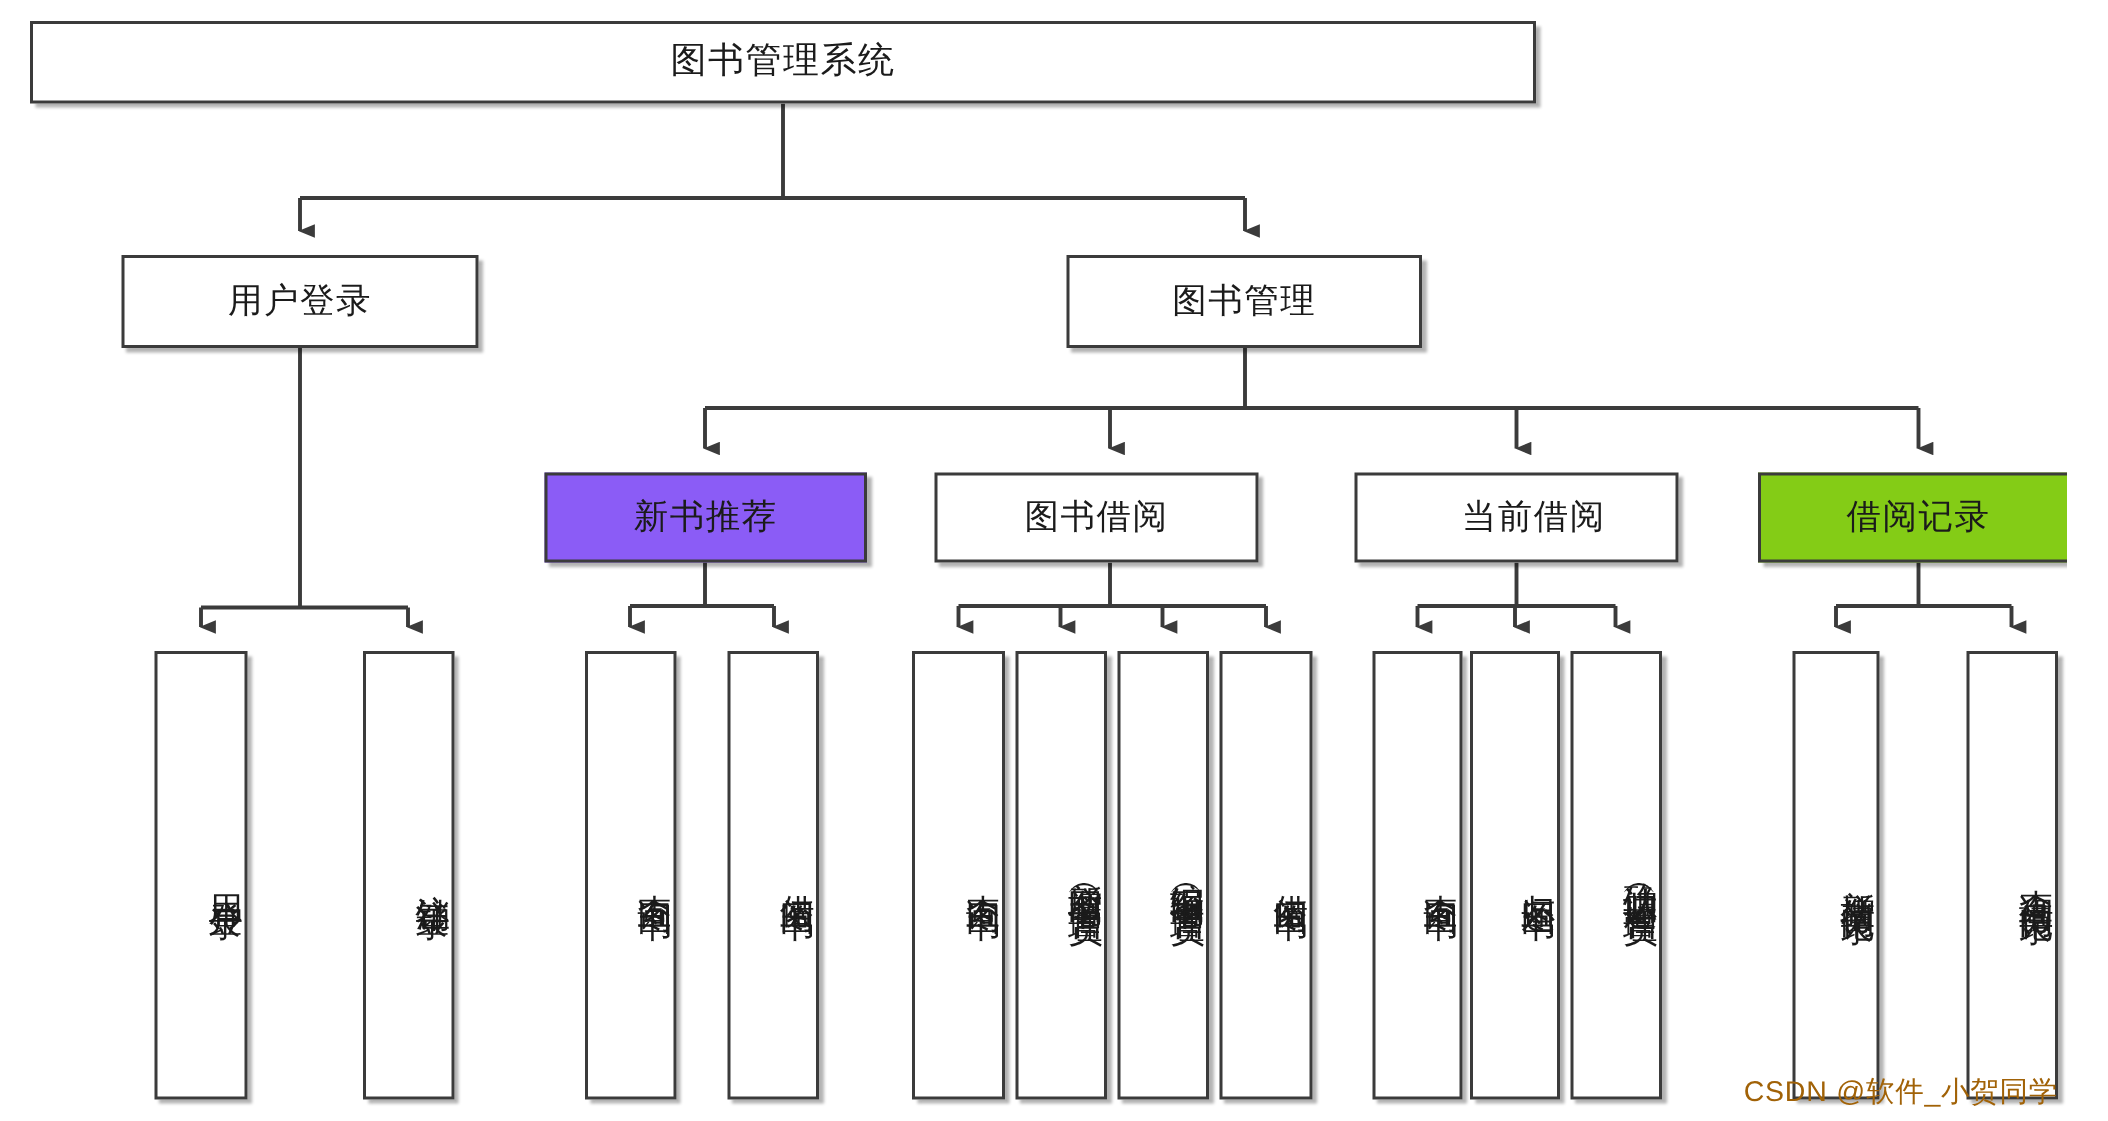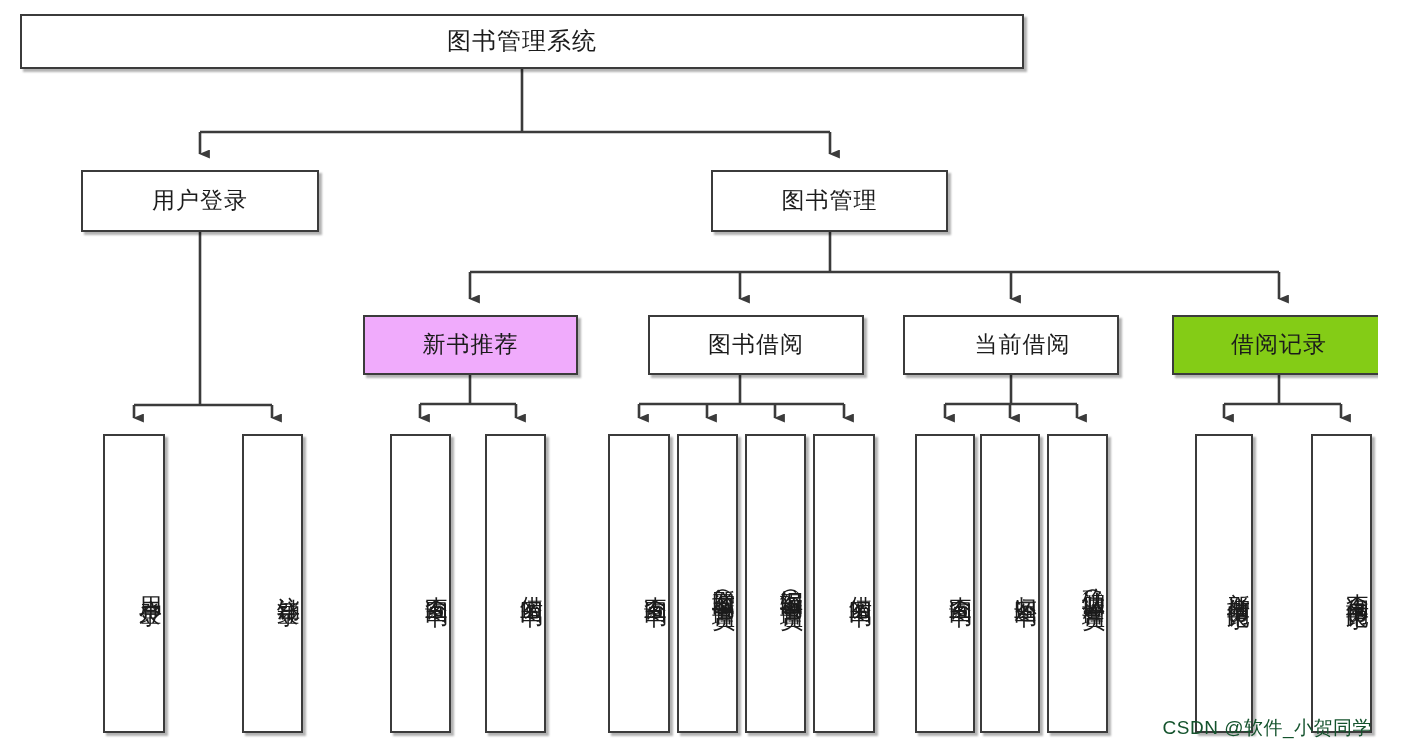--- a/index.html
+++ b/index.html
@@ -118,33 +118,33 @@
       <path d="M 1224 404 L 1224 418" marker-end="url(#arrow)"></path>
       <path d="M 1341 404 L 1341 418" marker-end="url(#arrow)"></path>
     </g>
   </svg>
 
   <div class="node horizontal root" style="left: 20px; top: 14px; width: 1004px; height: 55px; border-color: rgb(59, 59, 59); background: rgb(255, 255, 255); color: rgb(27, 27, 27);">图书管理系统</div>
 
   <div class="node horizontal" style="left: 81px; top: 170px; width: 238px; height: 62px; border-color: rgb(59, 59, 59); background: rgb(255, 255, 255); color: rgb(27, 27, 27);">用户登录</div>
   <div class="node horizontal" style="left: 711px; top: 170px; width: 237px; height: 62px; border-color: rgb(59, 59, 59); background: rgb(255, 255, 255); color: rgb(27, 27, 27); text-align: center;">图书管理</div>
 
-  <div class="node horizontal" style="left: 363px; top: 315px; width: 215px; height: 60px; border-color: rgb(59, 59, 59); background: #f0abfc; color: rgb(27, 27, 27);">新书推荐</div>
-  <div class="node horizontal" style="left: 648px; top: 315px; width: 216px; height: 60px; border-color: rgb(59, 59, 59); background: rgb(255, 255, 255); color: rgb(27, 27, 27);">图书借阅</div>
+  <div class="node horizontal" style="left: 363px; top: 315px; width: 215px; height: 60px; border-color: rgb(59, 59, 59); background: #8b5cf6; color: rgb(27, 27, 27);">新书推荐</div>
+  <div class="node horizontal" style="left: 623px; top: 315px; width: 216px; height: 60px; border-color: rgb(59, 59, 59); background: rgb(255, 255, 255); color: rgb(27, 27, 27);">图书借阅</div>
   <div class="node horizontal" style="left: 903px; top: 315px; width: 216px; height: 60px; border-color: rgb(59, 59, 59); background: rgb(255, 255, 255); color: rgb(27, 27, 27); padding-left: 23px;">当前借阅</div>
   <div class="node horizontal" style="left: 1172px; top: 315px; width: 214px; height: 60px; border-color: rgb(59, 59, 59); background: #84cc16; color: rgb(27, 27, 27);">借阅记录</div>
 
   <div class="node vertical" style="left: 103px; top: 434px; width: 62px; height: 299px; border-color: rgb(59, 59, 59); background: rgb(255, 255, 255); color: rgb(27, 27, 27);">用户登录</div>
   <div class="node vertical" style="left: 242px; top: 434px; width: 61px; height: 299px; border-color: rgb(59, 59, 59); background: rgb(255, 255, 255); color: rgb(27, 27, 27);">注销登录</div>
   <div class="node vertical" style="left: 390px; top: 434px; width: 61px; height: 299px; border-color: rgb(59, 59, 59); background: rgb(255, 255, 255); color: rgb(27, 27, 27);">查询图书</div>
   <div class="node vertical" style="left: 485px; top: 434px; width: 61px; height: 299px; border-color: rgb(59, 59, 59); background: rgb(255, 255, 255); color: rgb(27, 27, 27);">借阅图书</div>
   <div class="node vertical" style="left: 608px; top: 434px; width: 62px; height: 299px; border-color: rgb(59, 59, 59); background: rgb(255, 255, 255); color: rgb(27, 27, 27);">查询图书</div>
   <div class="node vertical" style="left: 677px; top: 434px; width: 61px; height: 299px; border-color: rgb(59, 59, 59); background: rgb(255, 255, 255); color: rgb(27, 27, 27);">新增图书（管理员）</div>
   <div class="node vertical" style="left: 745px; top: 434px; width: 61px; height: 299px; border-color: rgb(59, 59, 59); background: rgb(255, 255, 255); color: rgb(27, 27, 27);">编辑图书（管理员）</div>
   <div class="node vertical" style="left: 813px; top: 434px; width: 62px; height: 299px; border-color: rgb(59, 59, 59); background: rgb(255, 255, 255); color: rgb(27, 27, 27);">借阅图书</div>
   <div class="node vertical" style="left: 915px; top: 434px; width: 60px; height: 299px; border-color: rgb(59, 59, 59); background: rgb(255, 255, 255); color: rgb(27, 27, 27);">查询图书</div>
   <div class="node vertical" style="left: 980px; top: 434px; width: 60px; height: 299px; border-color: rgb(59, 59, 59); background: rgb(255, 255, 255); color: rgb(27, 27, 27);">归还图书</div>
   <div class="node vertical" style="left: 1047px; top: 434px; width: 61px; height: 299px; border-color: rgb(59, 59, 59); background: rgb(255, 255, 255); color: rgb(27, 27, 27);">确认归还（管理员）</div>
   <div class="node vertical" style="left: 1195px; top: 434px; width: 58px; height: 299px; border-color: rgb(59, 59, 59); background: rgb(255, 255, 255); color: rgb(27, 27, 27);">新增借阅记录</div>
   <div class="node vertical" style="left: 1311px; top: 434px; width: 61px; height: 299px; border-color: rgb(59, 59, 59); background: rgb(255, 255, 255); color: rgb(27, 27, 27);">查询借阅记录</div>
 
-  <div class="watermark" style="color: #14532d; text-align: right;">CSDN @软件_小贺同学</div>
+  <div class="watermark" style="color: #a16207; text-align: right;">CSDN @软件_小贺同学</div>
 </div>
 
 </body></html>

